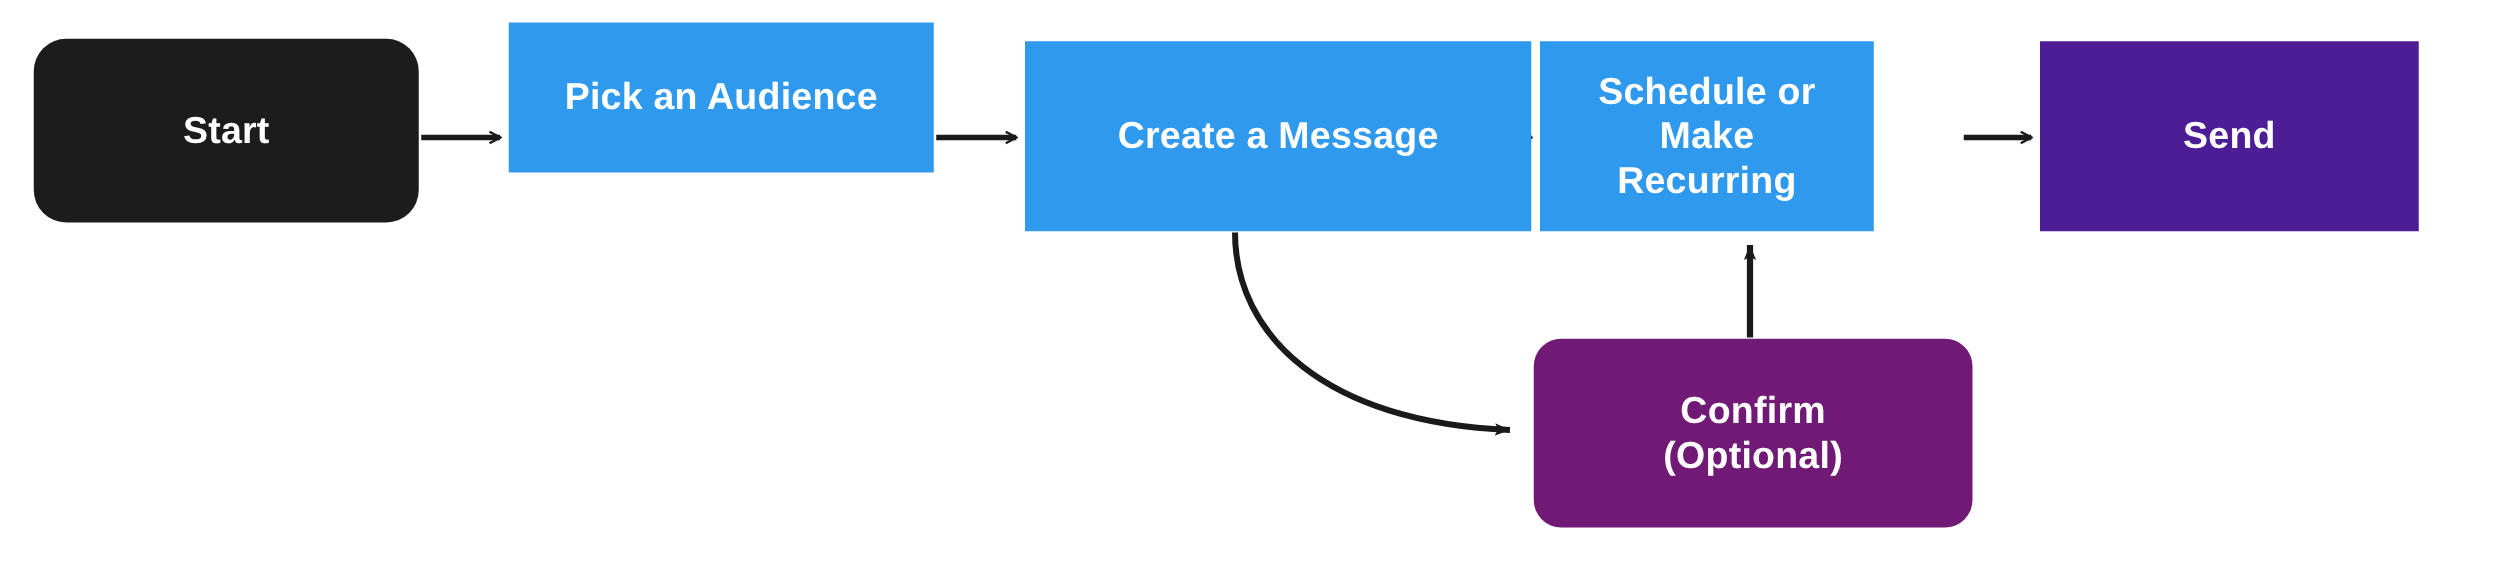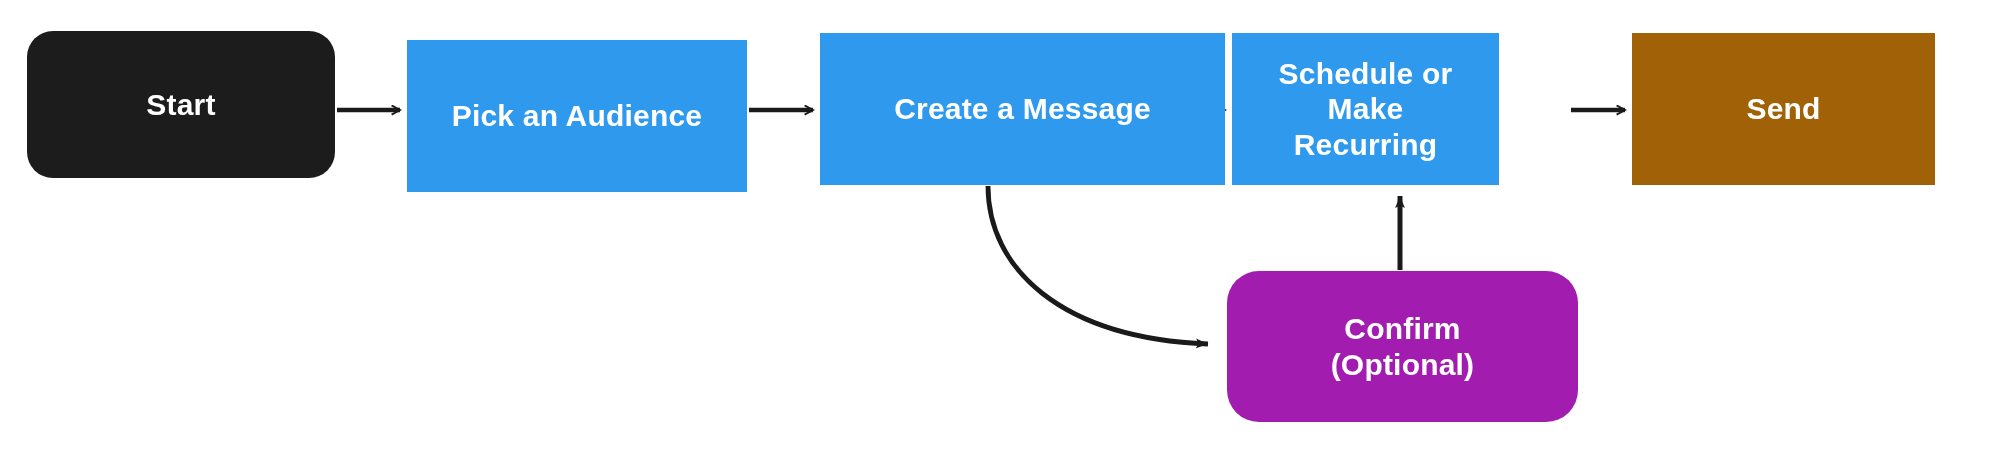--- a/index.html
+++ b/index.html
@@ -43,25 +43,25 @@
   }
   .node-start {
     background: #1c1c1c;
     border-radius: 26px;
   }
   .node-process {
     background: #2f99ee;
     border-radius: 0;
   }
   .node-optional {
-    background: #a21caf;
-    border-radius: 32px;
+    background: #701a75;
+    border-radius: 22px;
   }
   .node-end {
-    background: #a16207;
+    background: #4c1d95;
     border-radius: 0;
   }
 </style>
 </head>
 <body>
 
 <div id="canvas">
 
   <svg id="edges" viewBox="0 0 2000 463">
     <defs>
@@ -95,21 +95,21 @@
 
     <g>
       <line x1="1400" y1="270" x2="1400" y2="196" stroke="#1a1a1a" stroke-width="5" marker-end="url(#arrowSolid)"></line>
     </g>
   </svg>
 
   <div class="node node-start" style="left:27px; top:31px; width:308px; height:147px;">
     <span>Start</span>
   </div>
 
-  <div class="node node-process" style="left:407px; top:40px; width:340px; height:152px;">
+  <div class="node node-process" style="left:407px; top:18px; width:340px; height:120px;">
     <span>Pick an Audience</span>
   </div>
 
   <div class="node node-process" style="left:820px; top:33px; width:405px; height:152px;">
     <span>Create a Message</span>
   </div>
 
   <div class="node node-process" style="left:1232px; top:33px; width:267px; height:152px;">
     <span>Schedule or Make
 Recurring</span>

